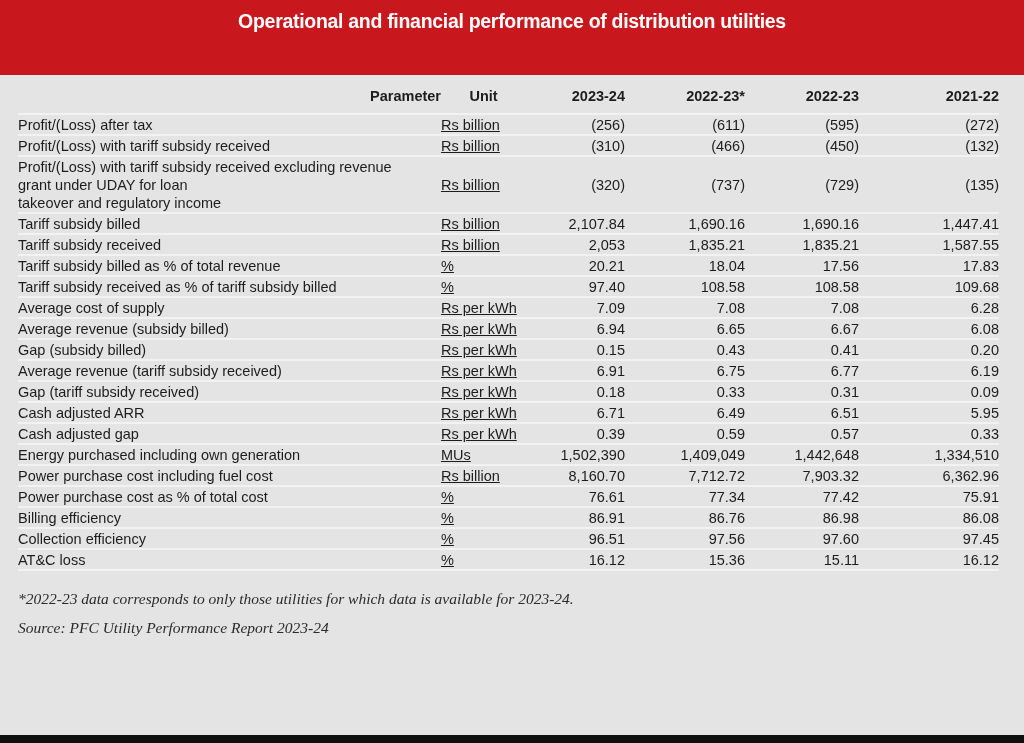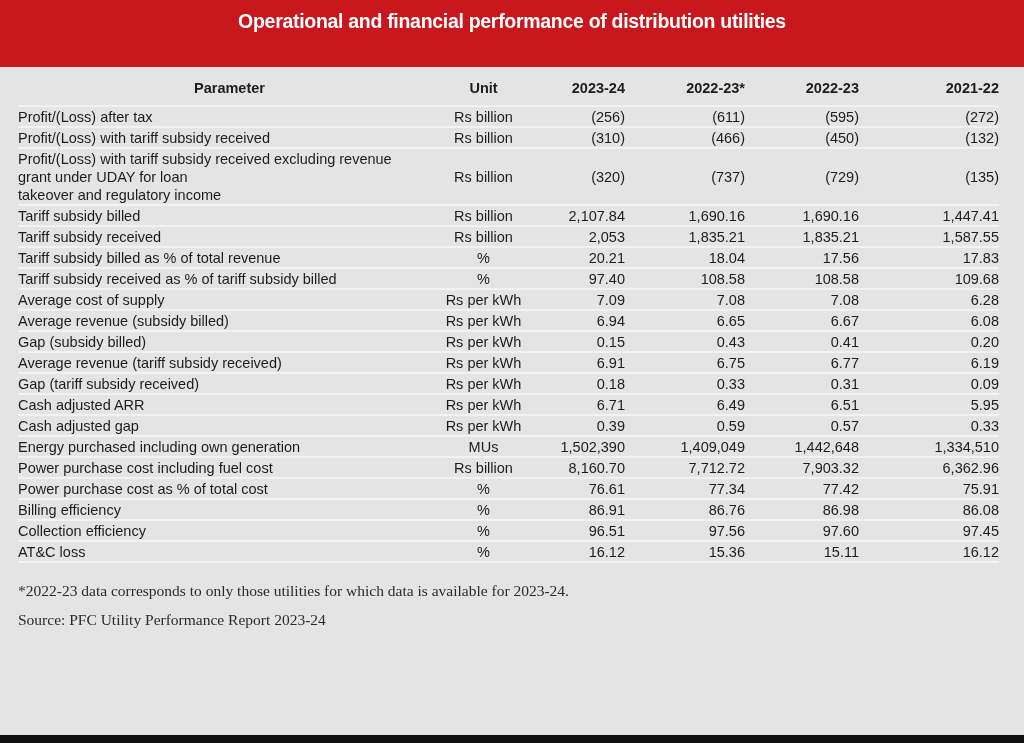--- a/index.html
+++ b/index.html
@@ -5,21 +5,21 @@
   * { margin:0; padding:0; box-sizing:border-box; }
   html,body { width:1024px; height:743px; }
   body {
     position:relative;
     overflow:hidden;
     background:#e4e4e4;
     font-family:"Liberation Sans", sans-serif;
     color:#1d1d1d;
   }
   .title-bar {
-    height:67px;
+    height:75px;
     background:#c9171e;
     text-align:center;
   }
   .title-bar h1 {
     padding-top:10px;
     font-size:19.5px;
     font-weight:bold;
     letter-spacing:-0.3px;
     color:#ffffff;
   }
@@ -37,36 +37,37 @@
   col.c-y2    { width:120px; }
   col.c-y3    { width:114px; }
   col.c-y4    { width:140px; }
   th {
     font-size:14.5px;
     font-weight:bold;
     padding:13px 0 9px 0;
     border-bottom:2px solid #f2f2f2;
     white-space:nowrap;
   }
-  th.col-param { text-align:center; }
+  th.col-param { text-align:right; }
   th.col-unit  { text-align:center; }
   th.col-year  { text-align:right; }
   td {
     font-size:14.5px;
     line-height:18px;
     padding:0.5px 0 0.5px 0;
     border-bottom:2px solid #f2f2f2;
     vertical-align:middle;
   }
   td.col-param { text-align:left; white-space:pre-line;margin-left:9px; }
-  td.col-unit  { text-align:center; }
+  td.col-unit  { text-align:left;text-decoration:underline; }
   td.col-year  { text-align:right; }
   .notes {
     margin:19px 25px 0 18px;
     font-family:"Liberation Serif", serif;
+    font-style:italic;
     font-size:15.5px;
     color:#2b2b2b;
   }
   .notes p { margin-bottom:11px; }
   .bottom-bar {
     position:absolute;
     left:0; right:0; bottom:0;
     height:8px;
     background:#0f0f0f;
   }

